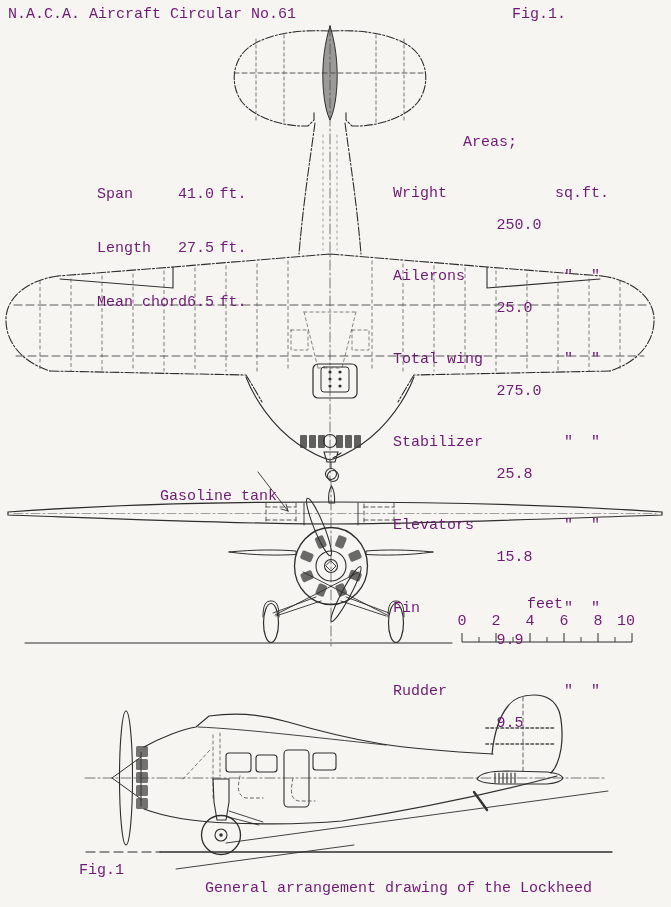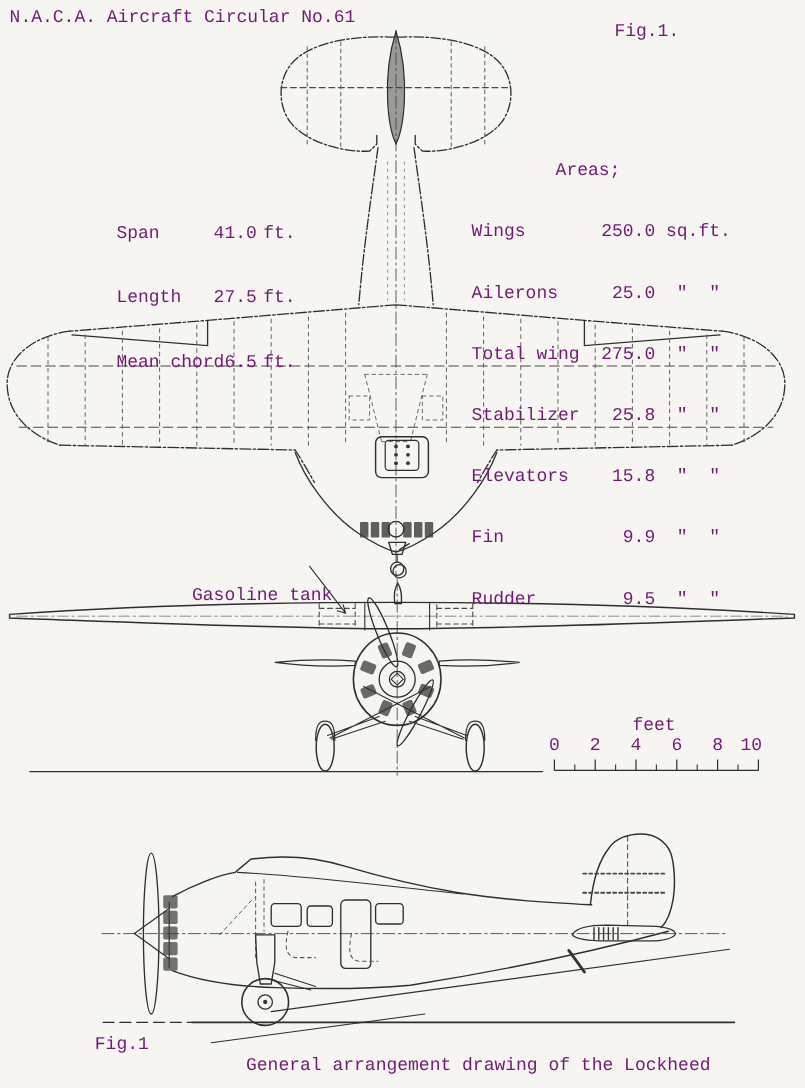--- a/index.html
+++ b/index.html
@@ -4,30 +4,30 @@
 <style>
   html,body{margin:0;padding:0;background:#e8e8e6;}
   .page{
     position:relative;width:671px;height:907px;background:#f6f5f1;
     font-family:"Liberation Mono","DejaVu Sans Mono",monospace;
     color:#701a75;overflow:hidden;margin:0 auto;
   }
   .page svg{position:absolute;left:0;top:0;}
   .txt{position:absolute;font-size:15px;line-height:17px;white-space:pre;}
   .hdr-left{left:8px;top:6px;}
-  .hdr-right{left:512px;top:18px;}
+  .hdr-right{left:512px;top:6px;}
   .specs{left:97px;top:150px;line-height:18px;}
   .specs .row{display:flex;justify-content:space-between;}
   .specs .lbl{display:inline-block;width:8.5ch;}
   .specs .val{display:inline-block;width:4.5ch;text-align:right;margin-right:.6ch;}
   .areas{left:393px;top:100px;line-height:17px;}
   .areas .title{margin-left:70px;}
   .areas .row{display:flex;}
   .areas .lbl{display:inline-block;width:11.5ch;}
-  .areas .val{display:inline-block;width:5.5ch;text-align:right;margin-right:1ch;}
+  .areas .val{display:inline-block;width:5.5ch;text-align:left;margin-right:1ch;margin-top:32px;}
   .areas .unit{white-space:pre;}
   .engine{left:419px;top:429px;line-height:18px;}
   .gas{left:160px;top:452px;margin-top:36px;}
   .feet{left:515px;top:596px;width:60px;text-align:center;}
   .tick{position:absolute;top:613px;font-size:15px;transform:translateX(-50%);}
   .caption{left:79px;top:862px;display:flex;line-height:18px;}
   .caption .fig{width:72px;flex:none;}
 </style>
 </head>
 <body>
@@ -171,21 +171,21 @@
   <div class="txt hdr-right">Fig.1.</div>
 
   <div class="txt specs">
     <div class="row"><span class="lbl">Span</span><span class="val">41.0</span><span>ft.</span></div>
     <div class="row"><span class="lbl">Length</span><span class="val">27.5</span><span>ft.</span></div>
     <div class="row"><span class="lbl">Mean chord</span><span class="val">6.5</span><span>ft.</span></div>
   </div>
 
   <div class="txt areas">
     <div class="title">Areas;</div>
-    <div class="row"><span class="lbl">Wings</span><span class="val">250.0</span><span class="unit">sq.ft.</span></div>
+    <div class="row"><span class="lbl">Wright</span><span class="val">250.0</span><span class="unit">sq.ft.</span></div>
     <div class="row"><span class="lbl">Ailerons</span><span class="val">25.0</span><span class="unit"> "  "</span></div>
     <div class="row"><span class="lbl">Total wing</span><span class="val">275.0</span><span class="unit"> "  "</span></div>
     <div class="row"><span class="lbl">Stabilizer</span><span class="val">25.8</span><span class="unit"> "  "</span></div>
     <div class="row"><span class="lbl">Elevators</span><span class="val">15.8</span><span class="unit"> "  "</span></div>
     <div class="row"><span class="lbl">Fin</span><span class="val">9.9</span><span class="unit"> "  "</span></div>
     <div class="row"><span class="lbl">Rudder</span><span class="val">9.5</span><span class="unit"> "  "</span></div>
   </div>
 
 
   <div class="txt gas">Gasoline tank</div>

